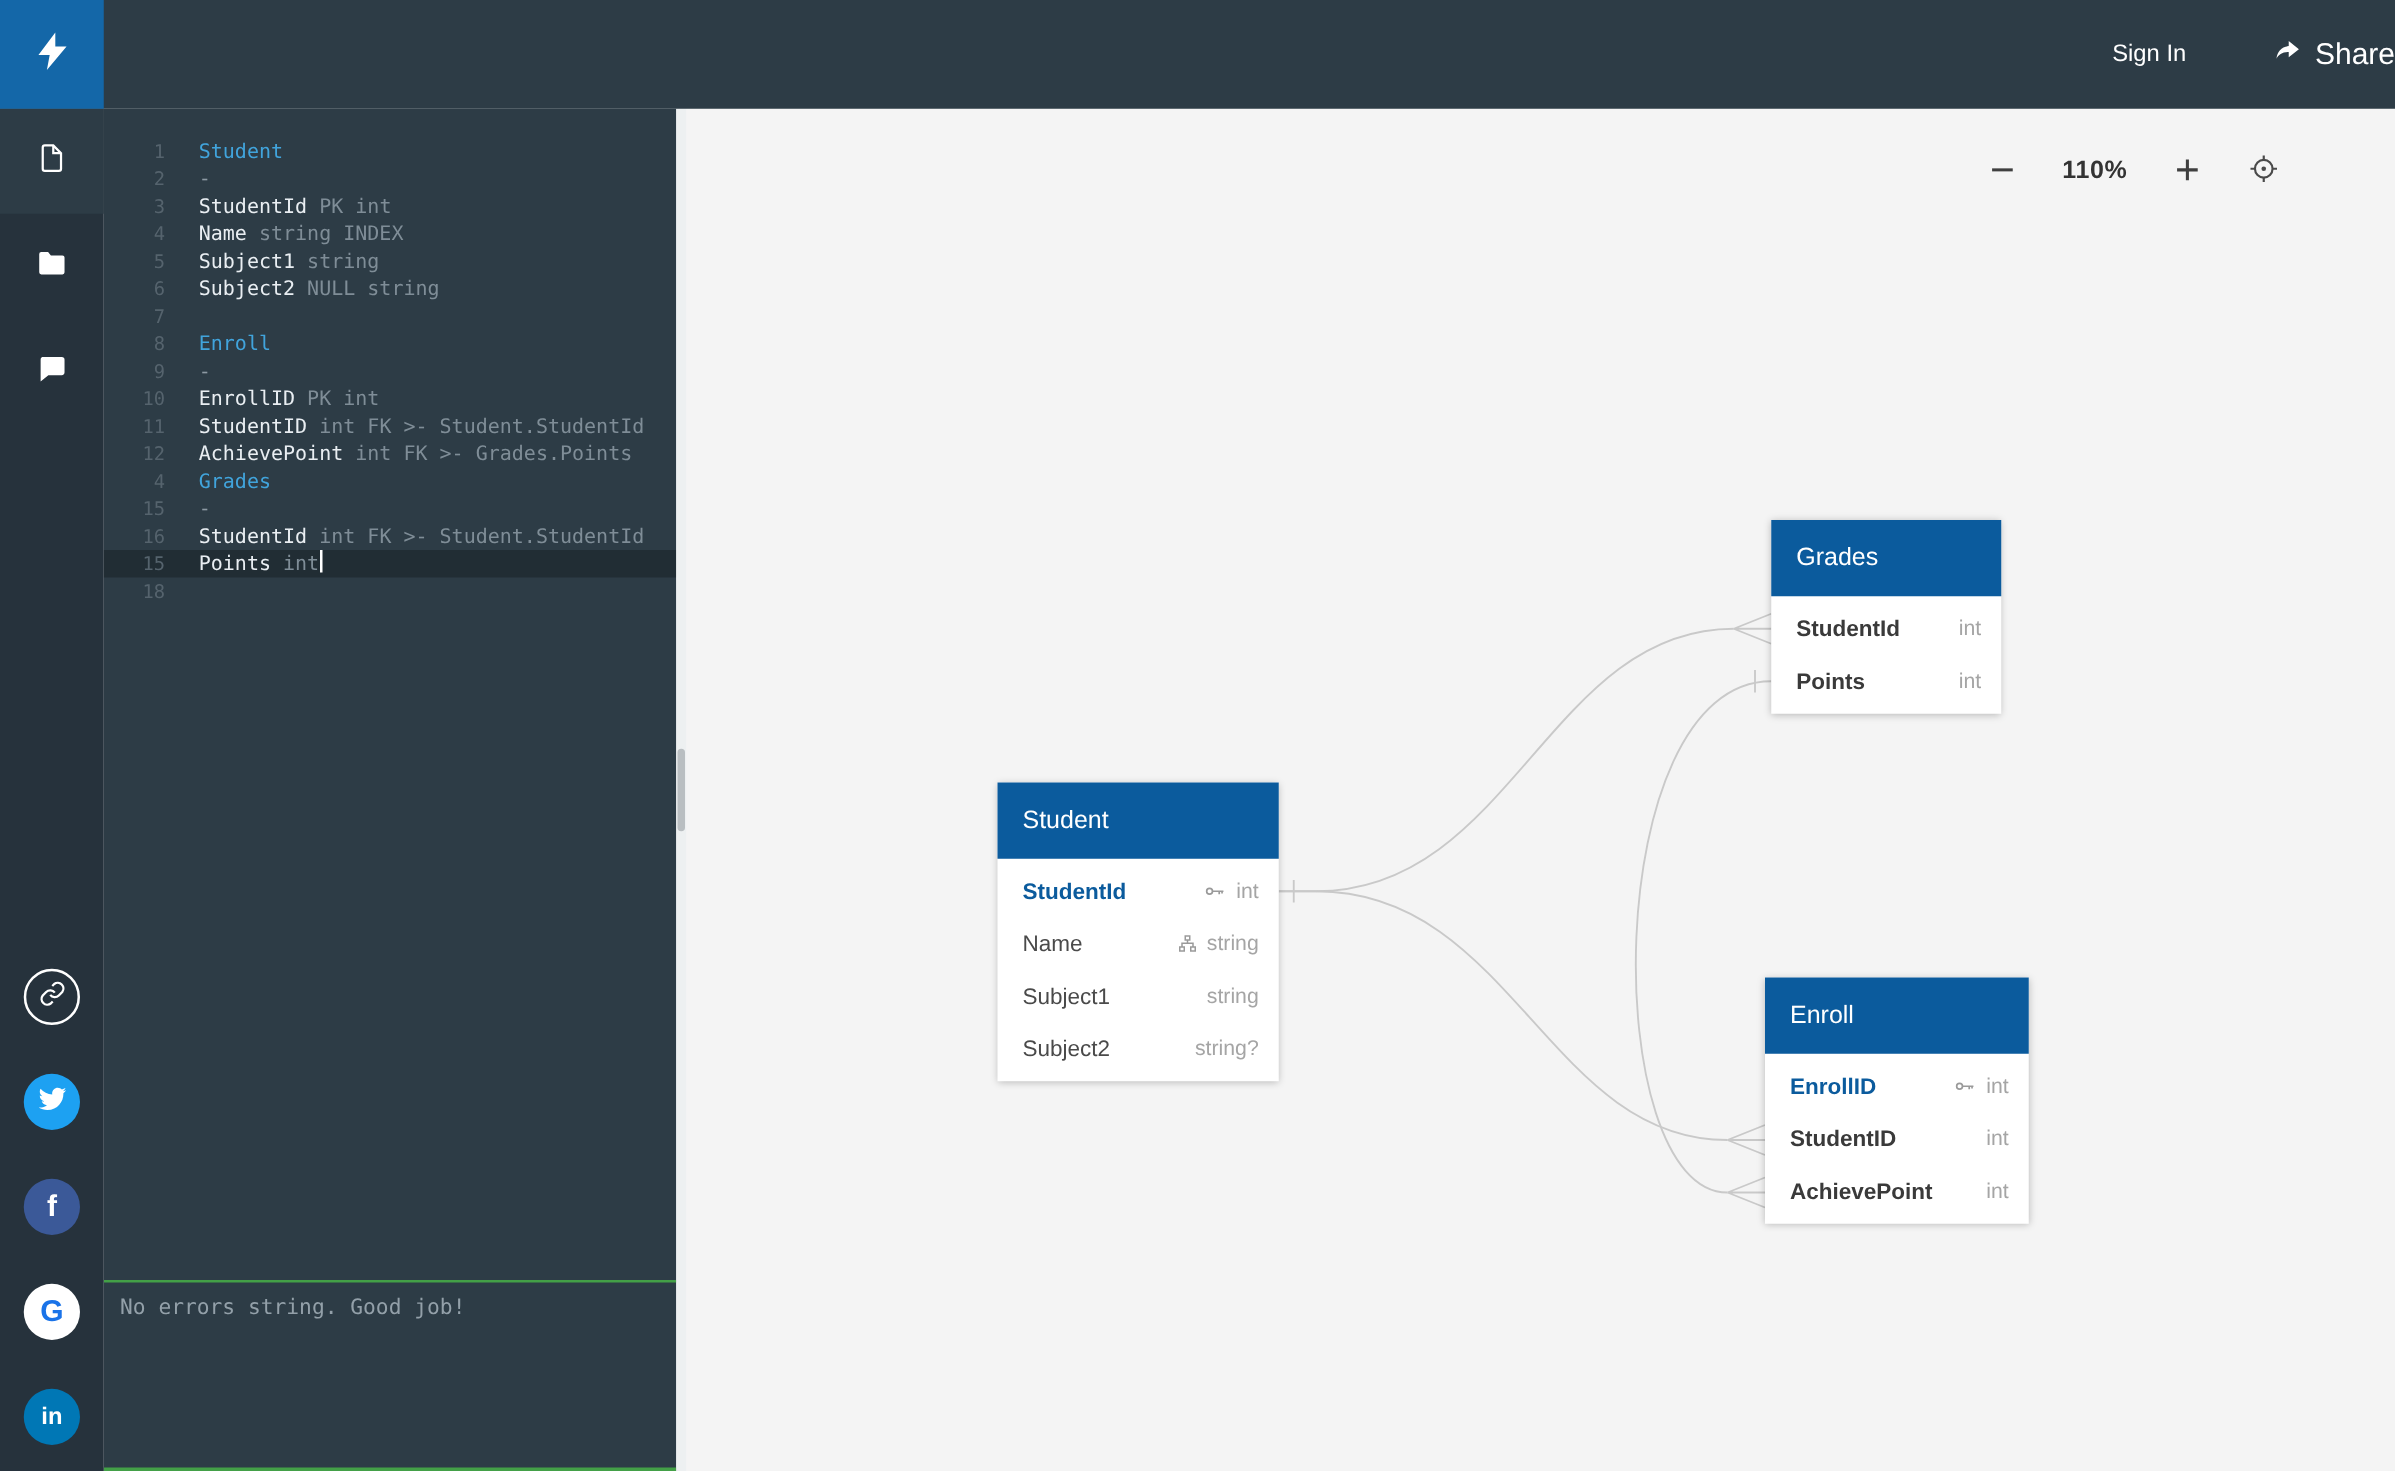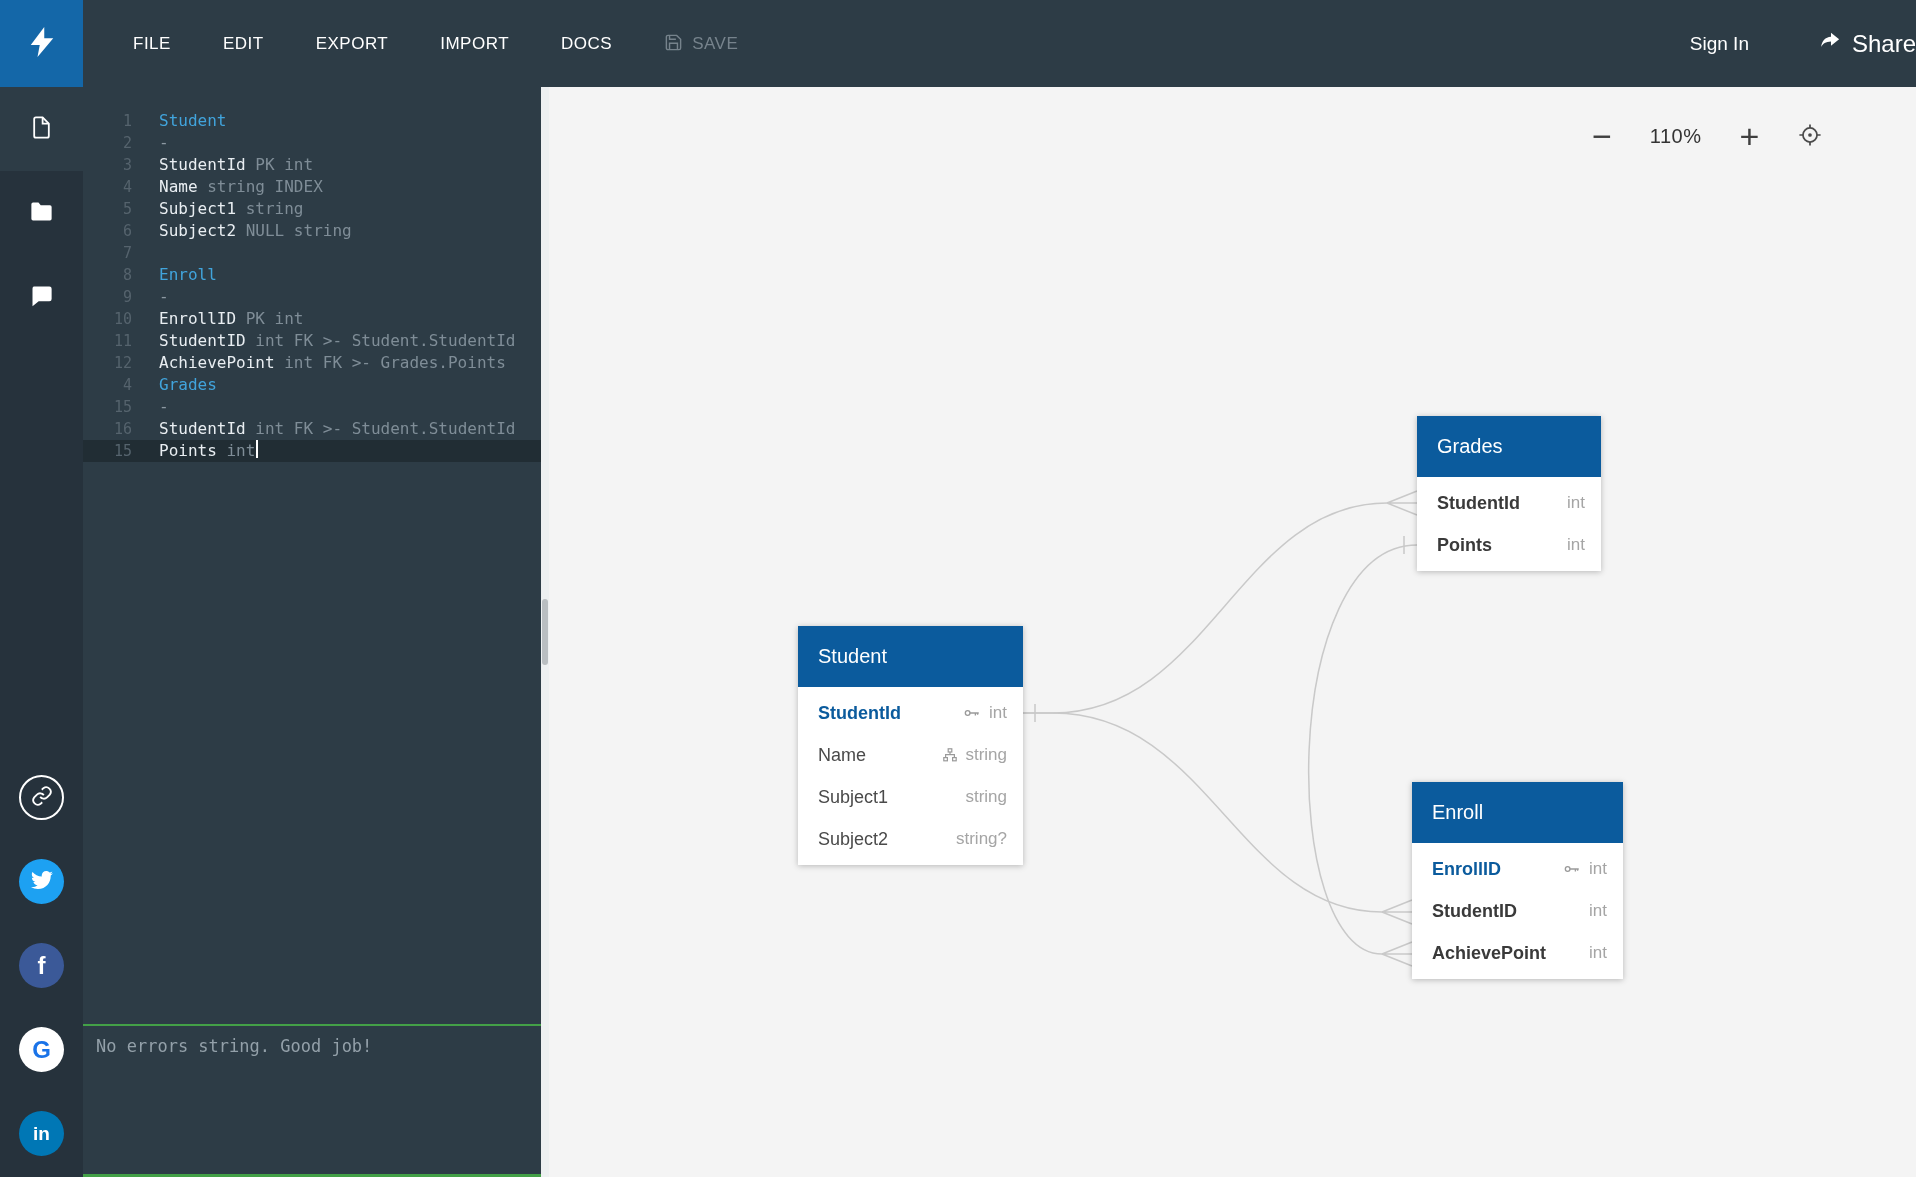--- a/index.html
+++ b/index.html
@@ -41,21 +41,21 @@
 .cursor{display:inline-block;width:2px;height:18px;background:#fff;vertical-align:middle;margin-left:1px}
 .statusbar{position:absolute;left:83px;top:1024px;width:458px;height:153px;background:#2d3c46;border-top:2px solid #43a047;border-bottom:3px solid #43a047;color:#93a0a9;font-family:"DejaVu Sans Mono",monospace;font-size:17px;padding:10px 0 0 13px}
 .vscroll{position:absolute;left:541px;top:87px;width:8px;height:1090px;background:#edf0f1}
 .vhandle{position:absolute;left:1px;top:512px;width:6px;height:66px;background:#b9bec1;border-radius:3px;cursor:grab}
 
 
 .canvas{position:absolute;left:549px;top:87px;width:1367px;height:1090px;background:#f4f4f4;overflow:hidden}
 .rels{position:absolute;left:0;top:0}
 .zoombar{position:absolute;left:1043px;top:32px;display:flex;align-items:center;gap:38px}
 .zbtn{font-size:34px;font-weight:300;color:#3f3f3f;background:none;border:none;cursor:pointer;line-height:1;font-family:inherit}
-.zlevel{font-size:20px;font-weight:normal;color:#333;letter-spacing:.5px}
+.zlevel{font-size:20px;font-weight:bold;color:#333;letter-spacing:.5px}
 .locate{background:none;border:none;cursor:pointer;display:flex;align-items:center}
 
 .entity{position:absolute;background:#fff;box-shadow:0 1px 6px rgba(0,0,0,.25);cursor:move}
 .ehead{height:61px;background:#0b5b9d;color:#fff;font-size:20px;line-height:61px;padding-left:20px}
 .ebody{padding:5px 0}
 .field{display:flex;align-items:center;height:42px;padding:0 16px 0 20px;font-size:18px}
 .fname{color:#4a4a4a}
 .field[data-style="pk"] .fname{color:#0b5b9d;font-weight:bold}
 .field[data-style="fk"] .fname{color:#3a3a3a;font-weight:bold}
 .spacer{flex:1}
@@ -66,36 +66,20 @@
 <body>
 
 <header class="topbar">
   <div class="logo">
     <span>
       <svg viewBox="0 0 24 24" width="36" height="36">
           <path d="M13.5 2 4.5 14h6L9 22l10.5-12.5h-6z" fill="#fff"></path>
         </svg>
     </span>
   </div>
-  <nav class="menu">
-    <button class="mitem">FILE</button>
-    <button class="mitem">EDIT</button>
-    <button class="mitem">EXPORT</button>
-    <button class="mitem">IMPORT</button>
-    <button class="mitem">DOCS</button>
-    <button class="save-btn">
-      <span>
-        <svg viewBox="0 0 24 24" width="19" height="19" fill="none" stroke="#76838c" stroke-width="1.8">
-            <path d="M19 21H5a2 2 0 0 1-2-2V5a2 2 0 0 1 2-2h11l5 5v11a2 2 0 0 1-2 2z"></path>
-            <path d="M17 21v-8H7v8M7 3v5h8"></path>
-          </svg>
-      </span>
-      <span class="mlabel">SAVE</span>
-    </button>
-  </nav>
   <div class="topbar-right">
     <button class="signin">Sign In</button>
     <button class="share">
       <span>
         <svg viewBox="0 0 24 24" width="23" height="23">
             <path d="M12.5 4 21 10.8l-8.5 6.7v-4.4C7 13.2 4 15.3 2.3 18.8 2.9 12.6 6.5 8.7 12.5 8.2V4z" fill="#fff"></path>
           </svg>
       </span>
       <span>Share</span>
     </button>
@@ -163,20 +147,21 @@
   <div class="line" data-kind="empty"><span class="ln">7</span><span class="head"></span><span class="rest"></span></div>
   <div class="line" data-kind="table"><span class="ln">8</span><span class="head">Enroll</span><span class="rest"></span></div>
   <div class="line" data-kind="dash"><span class="ln">9</span><span class="head">-</span><span class="rest"></span></div>
   <div class="line" data-kind="field"><span class="ln">10</span><span class="head">EnrollID</span><span class="rest"> PK int</span></div>
   <div class="line" data-kind="field"><span class="ln">11</span><span class="head">StudentID</span><span class="rest"> int FK &gt;- Student.StudentId</span></div>
   <div class="line" data-kind="field"><span class="ln">12</span><span class="head">AchievePoint</span><span class="rest"> int FK &gt;- Grades.Points</span></div>
   <div class="line" data-kind="table"><span class="ln">4</span><span class="head">Grades</span><span class="rest"></span></div>
   <div class="line" data-kind="dash"><span class="ln">15</span><span class="head">-</span><span class="rest"></span></div>
   <div class="line" data-kind="field"><span class="ln">16</span><span class="head">StudentId</span><span class="rest"> int FK &gt;- Student.StudentId</span></div>
   <div class="line" data-kind="field-active"><span class="ln">15</span><span class="head">Points</span><span class="rest"> int</span><span class="cursor"></span></div>
+  <div class="line" data-kind="empty"><span class="ln">18</span><span class="head"></span><span class="rest"></span></div>
 </section>
 
 <div class="statusbar">
   <span>No errors string. Good job!</span>
 </div>
 
 <div class="vscroll">
   <div class="vhandle"></div>
 </div>
 

